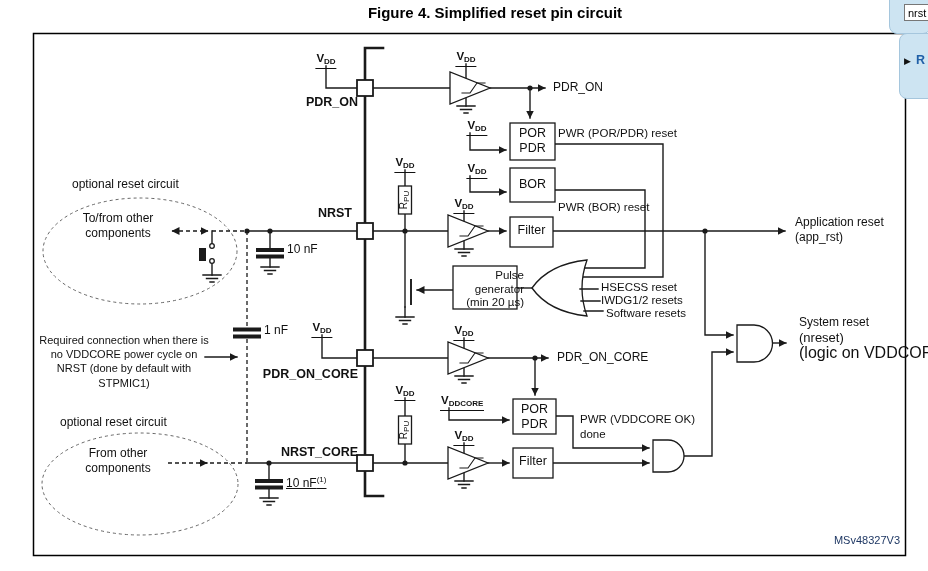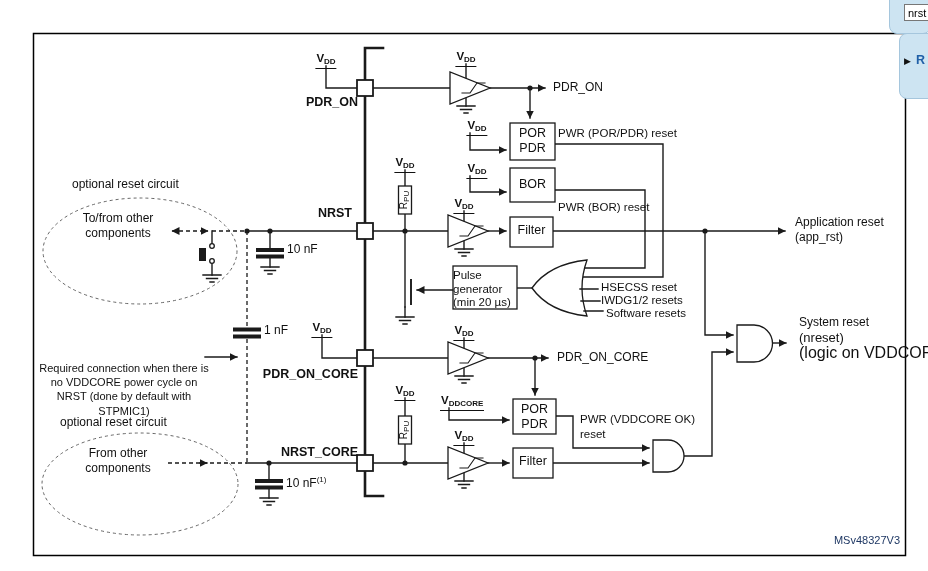--- a/index.html
+++ b/index.html
@@ -30,20 +30,21 @@
   .vp2{position:absolute;left:899px;top:33px;width:30px;height:64px;background:#cde4f2;
        border:1px solid #a5c6dd;border-radius:8px 0 0 8px;}
   .tri{position:absolute;left:904px;top:56px;font-size:9px;color:#111;}
   .rlab{position:absolute;left:916px;top:53px;font-size:12.5px;font-weight:bold;color:#2060a8;}
 </style>
 </head>
 <body>
 
 <div id="root">
 
+  <div id="title">Figure 4. Simplified reset pin circuit</div>
 
   <svg id="cir" width="928" height="571" viewBox="0 0 928 571">
     <defs>
       <marker id="ar" markerWidth="9" markerHeight="9" refX="7.5" refY="4" orient="auto-start-reverse" markerUnits="userSpaceOnUse">
         <path d="M0,0 L8,4 L0,8 Z" fill="#1a1a1a"></path>
       </marker>
     </defs>
 
     <rect class="bx2" x="33.5" y="33.5" width="872" height="522"></rect>
 
@@ -206,47 +207,47 @@
       <div class="lbl u" style="left: 440px; top: 394px; font-weight: bold; font-size: 11.5px;"><span>V</span><span class="sb">DDCORE</span></div>
       <div class="lbl" style="left: 405px; top: 200px; font-size: 10px; transform: translate(-50%, -50%) rotate(-90deg);"><span>R</span><span class="sb">PU</span></div>
       <div class="lbl" style="left: 405px; top: 430px; font-size: 10px; transform: translate(-50%, -50%) rotate(-90deg);"><span>R</span><span class="sb">PU</span></div>
       <div class="lbl" style="left: 553px; top: 81px; font-size: 12px;">PDR_ON</div>
       <div class="lbl" style="left: 558px; top: 127px; font-size: 11.5px;">PWR (POR/PDR) reset</div>
       <div class="lbl" style="left: 558px; top: 168px; font-size: 11.5px; margin-top: 33px;">PWR (BOR) reset</div>
       <div class="lbl pre" style="left: 510px; top: 126px; width: 45px; text-align: center; font-size: 12.5px; line-height: 15px;">POR
 PDR</div>
       <div class="lbl" style="left: 510px; top: 178px; width: 45px; text-align: center; font-size: 12.5px;">BOR</div>
       <div class="lbl" style="left: 510px; top: 224px; width: 43px; text-align: center; font-size: 12.5px;">Filter</div>
-      <div class="lbl pre" style="left: 453px; top: 269px; width: 64px; text-align: left; font-size: 11.5px; line-height: 13.5px;">Pulse
+      <div class="lbl pre" style="left: 453px; top: 269px; width: 64px; text-align: right; font-size: 11.5px; line-height: 13.5px; padding-left: 7px;">Pulse
 generator
 (min 20 µs)</div>
       <div class="lbl pre" style="left: 513px; top: 402px; width: 43px; text-align: center; font-size: 12.5px; line-height: 15px;">POR
 PDR</div>
       <div class="lbl" style="left: 513px; top: 455px; width: 40px; text-align: center; font-size: 12.5px;">Filter</div>
       <div class="lbl" style="left: 601px; top: 281px; font-size: 11.5px;">HSECSS reset</div>
       <div class="lbl" style="left: 601px; top: 294px; font-size: 11.5px;">IWDG1/2 resets</div>
       <div class="lbl" style="left: 606px; top: 307px; font-size: 11.5px;">Software resets</div>
       <div class="lbl" style="left: 795px; top: 216px; font-size: 12px;">Application reset</div>
       <div class="lbl" style="left: 795px; top: 231px; font-size: 12px;">(app_rst)</div>
       <div class="lbl" style="left: 799px; top: 316px; font-size: 12px;">System reset</div>
       <div class="lbl" style="left: 799px; top: 331px; font-size: 13px;">(nreset)</div>
       <div class="lbl" style="left: 799px; top: 346px; font-size: 16px;">(logic on VDDCORE)</div>
       <div class="lbl" style="left: 557px; top: 351px; font-size: 12px;">PDR_ON_CORE</div>
       <div class="lbl" style="left: 580px; top: 413px; font-size: 11.5px;">PWR (VDDCORE OK)</div>
-      <div class="lbl" style="left: 580px; top: 428px; font-size: 11.5px;">reset</div>
+      <div class="lbl" style="left: 580px; top: 428px; font-size: 11.5px;">done</div>
       <div class="lbl" style="left: 287px; top: 243px; font-size: 12px;">10 nF</div>
       <div class="lbl" style="left: 264px; top: 324px; font-size: 12px;">1 nF</div>
-      <div class="lbl" style="left: 286px; top: 473px; font-size: 12px;"><span>10 nF</span><span class="sp">(1)</span></div>
+      <div class="lbl" style="left: 286px; top: 473px; font-size: 12px; text-decoration: underline;"><span>10 nF</span><span class="sp">(1)</span></div>
       <div class="lbl" style="left: 72px; top: 178px; font-size: 12px;">optional reset circuit</div>
       <div class="lbl pre" style="left: 62px; top: 211px; width: 112px; text-align: center; font-size: 12px; line-height: 14.5px;">To/from other
 components</div>
       <div class="lbl" style="left: 60px; top: 416px; font-size: 12px;">optional reset circuit</div>
       <div class="lbl pre" style="left: 62px; top: 446px; width: 112px; text-align: center; font-size: 12px; line-height: 14.5px;">From other
 components</div>
-      <div class="lbl pre" style="left: 36px; top: 333px; width: 176px; text-align: center; font-size: 11px; line-height: 14.2px; margin-top: 28px;">Required connection when there is
+      <div class="lbl pre" style="left: 36px; top: 333px; width: 176px; text-align: center; font-size: 11px; line-height: 14.2px;">Required connection when there is
 no VDDCORE power cycle on
 NRST (done by default with
 STPMIC1)</div>
     </div>
 
   <div id="msv">MSv48327V3</div>
 
   <div class="vp1"></div>
   <input class="vpin" value="nrst" style="">
   <div class="vp2"></div>

